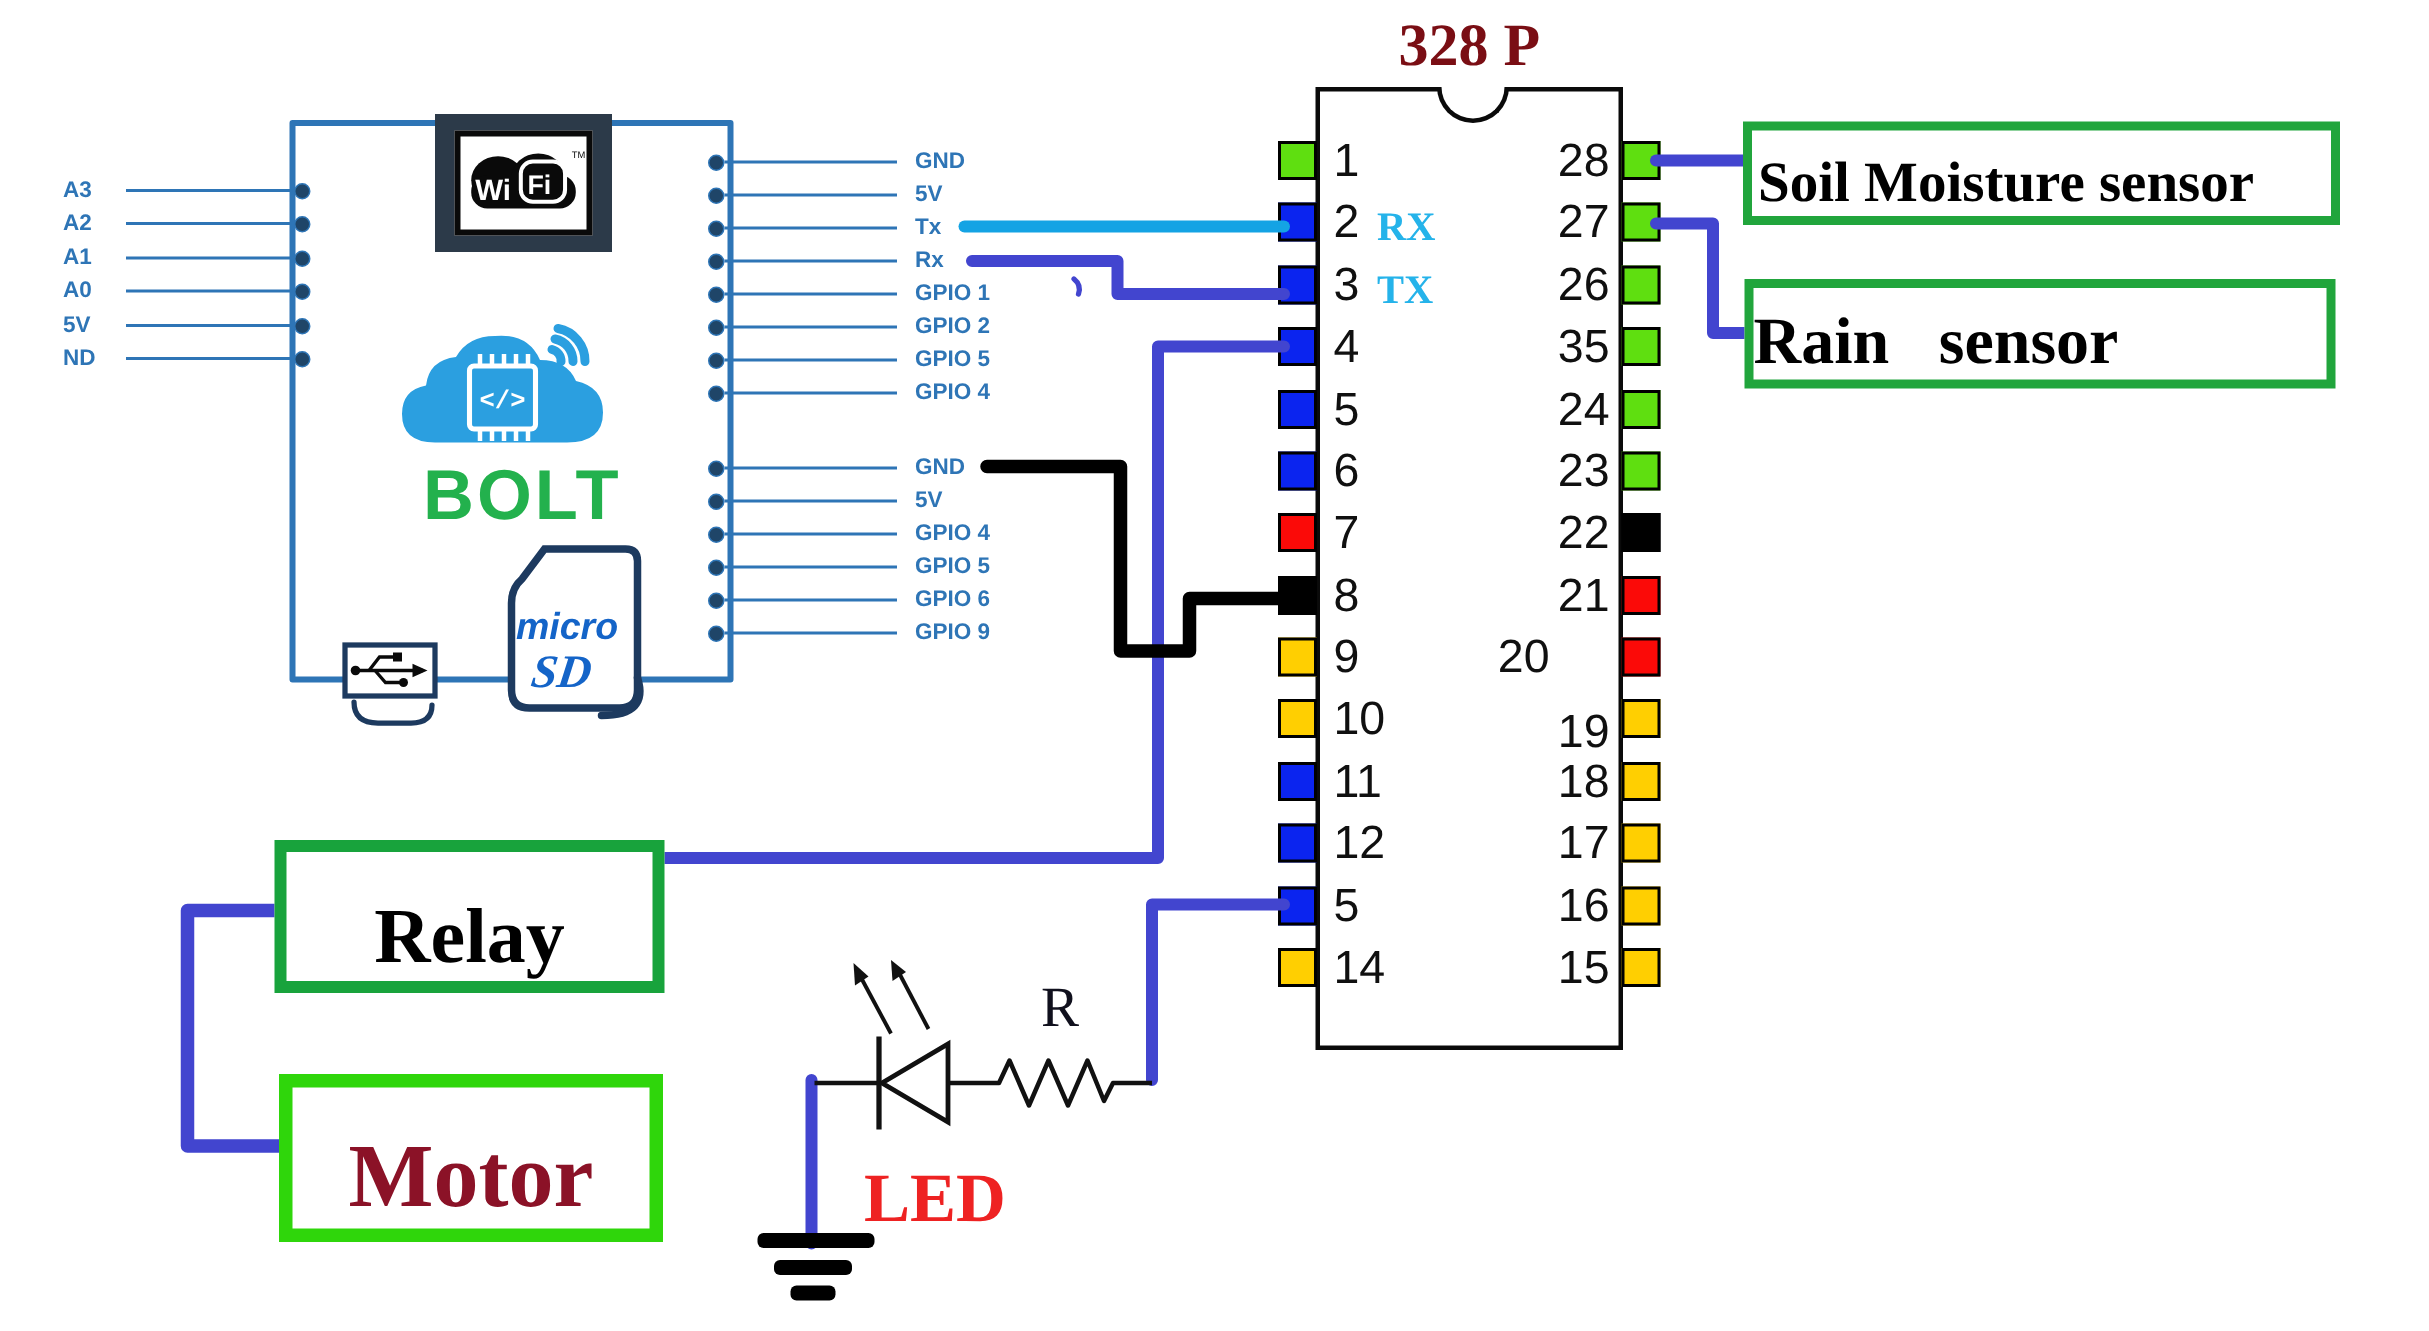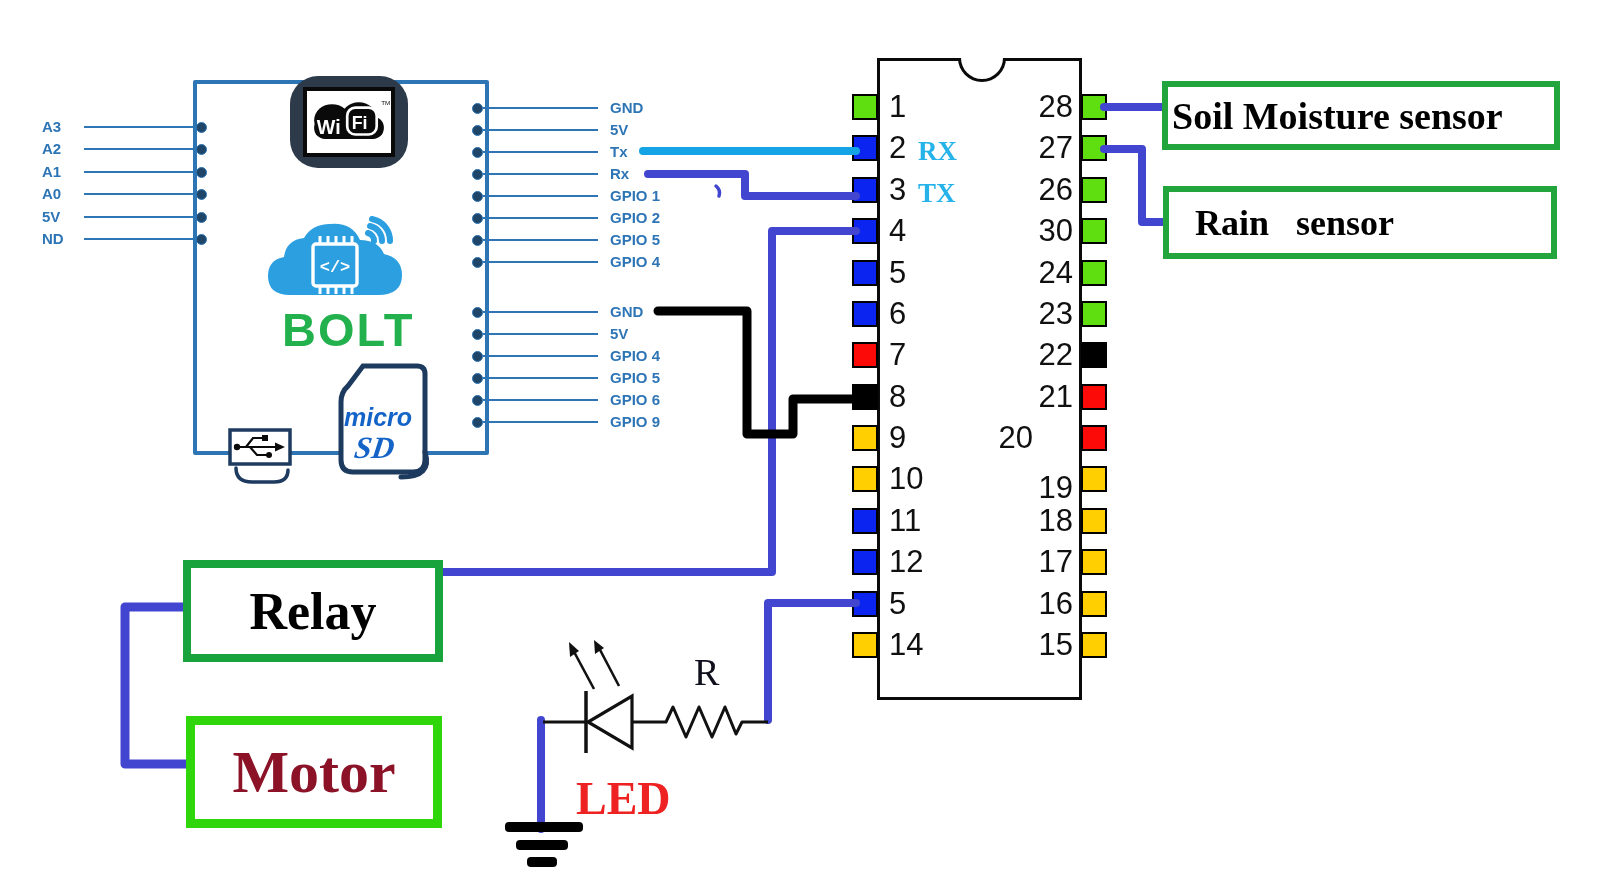--- a/index.html
+++ b/index.html
@@ -1,39 +1,39 @@
 <!DOCTYPE html>
 <html><head>
 <meta charset="utf-8">
 <style>
   html,body{margin:0;padding:0;background:#fff;}
   #canvas{position:relative;width:1619px;height:887px;background:#ffffff;overflow:hidden;
           font-family:"Liberation Sans",sans-serif;}
   .abs{position:absolute;}
   
   .bolt-box{left:193px;top:80px;width:296px;height:375px;border:4px solid #2e75b6;box-sizing:border-box;border-radius:2px;z-index:1;}
-  .wifi-frame{left:290px;top:76px;width:118px;height:92px;background:#2c3a49;padding:11px 13px;box-sizing:border-box;z-index:2;border-radius:28px;}
+  .wifi-frame{left:290px;top:76px;width:118px;height:92px;background:#2c3a49;padding:11px 13px;box-sizing:border-box;z-index:2;}
   .wifi-inner{width:100%;height:100%;background:#fff;border:4px solid #0a0a0a;box-sizing:border-box;}
   .bolt-word{left:282px;top:302px;width:150px;text-align:left;font-family:Liberation Sans, sans-serif;
              font-weight:bold;font-size:47px;letter-spacing:2px;z-index:2;}
   .pin-label{font-size:15px;font-weight:600;color:#2e75b6;height:20px;line-height:20px;z-index:2;}
   .lead-line{height:2px;background:#2e75b6;z-index:2;}
   .pin-dot{width:11px;height:11px;border-radius:50%;background:#1f4568;border:1px solid #2e75b6;box-sizing:border-box;z-index:3;}
   
   .ic-box{left:877px;top:58px;width:205px;height:642px;border:3px solid #0a0a0a;box-sizing:border-box;background:#fff;z-index:1;}
   .ic-notch{left:78px;top:-3px;width:42px;height:21px;border:3px solid #0a0a0a;border-top:none;
             border-radius:0 0 42px 42px;background:#fff;}
   .ic-title{left:877px;top:6px;width:205px;text-align:center;font-family:"Liberation Serif",serif;
             font-weight:bold;font-size:40px;z-index:2;}
   .pin-sq{width:26px;height:26px;border:2px solid #000;box-sizing:border-box;z-index:3;}
   .pin-num{font-size:31px;color:#101010;height:34px;line-height:34px;z-index:2;}
   .num-r{width:73px;text-align:right;}
   .rxtx{font-family:"Liberation Serif",serif;font-weight:bold;font-size:27px;z-index:4;}
   
-  .p-box{box-sizing:border-box;background:#fff;z-index:6;display:flex;align-items:center;}
+  .p-box{box-sizing:border-box;background:#fff;z-index:6;display:flex;align-items:flex-end;}
   .p-text{font-family:"Liberation Serif",serif;font-weight:bold;white-space:pre;}
   .overlay{left:0;top:0;width:1619px;height:887px;z-index:5;pointer-events:none;}
   .small-text{z-index:6;}
 </style>
 </head>
 <body>
 
 <div id="canvas">
 
   <div class="abs bolt-box"></div>
@@ -150,20 +150,21 @@
   <div class="abs lead-line" style="left:483px;top:377px;width:115px"></div>
   <div class="abs lead-line" style="left:483px;top:399px;width:115px"></div>
   <div class="abs lead-line" style="left:483px;top:421px;width:115px"></div>
   <div class="abs pin-label" style="left:610px;top:302px">GND</div>
   <div class="abs pin-label" style="left:610px;top:324px">5V</div>
   <div class="abs pin-label" style="left:610px;top:346px">GPIO 4</div>
   <div class="abs pin-label" style="left:610px;top:368px">GPIO 5</div>
   <div class="abs pin-label" style="left:610px;top:390px">GPIO 6</div>
   <div class="abs pin-label" style="left:610px;top:412px">GPIO 9</div>
 
+  <div class="abs ic-title" style="color: rgb(122, 14, 20);">328 P</div>
   <div class="abs ic-box">
     <div class="abs ic-notch"></div>
   </div>
 
   <div class="abs pin-sq" style="left: 852px; top: 94px; background: rgb(95, 223, 16);"></div>
   <div class="abs pin-sq" style="left: 852px; top: 135px; background: rgb(11, 36, 239);"></div>
   <div class="abs pin-sq" style="left: 852px; top: 177px; background: rgb(11, 36, 239);"></div>
   <div class="abs pin-sq" style="left: 852px; top: 218px; background: rgb(11, 36, 239);"></div>
   <div class="abs pin-sq" style="left: 852px; top: 260px; background: rgb(11, 36, 239);"></div>
   <div class="abs pin-sq" style="left: 852px; top: 301px; background: rgb(11, 36, 239);"></div>
@@ -202,21 +203,21 @@
   <div class="abs pin-num" style="left:889px;top:421px">9</div>
   <div class="abs pin-num" style="left:889px;top:462px">10</div>
   <div class="abs pin-num" style="left:889px;top:504px">11</div>
   <div class="abs pin-num" style="left:889px;top:545px">12</div>
   <div class="abs pin-num" style="left:889px;top:587px">5</div>
   <div class="abs pin-num" style="left:889px;top:628px">14</div>
 
   <div class="abs pin-num num-r" style="left:1000px;top:90px">28</div>
   <div class="abs pin-num num-r" style="left:1000px;top:131px">27</div>
   <div class="abs pin-num num-r" style="left:1000px;top:173px">26</div>
-  <div class="abs pin-num num-r" style="left:1000px;top:214px">30</div>
+  <div class="abs pin-num num-r" style="left:1000px;top:214px">35</div>
   <div class="abs pin-num num-r" style="left:1000px;top:256px">24</div>
   <div class="abs pin-num num-r" style="left:1000px;top:297px">23</div>
   <div class="abs pin-num num-r" style="left:1000px;top:338px">22</div>
   <div class="abs pin-num num-r" style="left:1000px;top:380px">21</div>
   <div class="abs pin-num num-r" style="left:960px;top:421px">20</div>
   <div class="abs pin-num num-r" style="left:1000px;top:471px">19</div>
   <div class="abs pin-num num-r" style="left:1000px;top:504px">18</div>
   <div class="abs pin-num num-r" style="left:1000px;top:545px">17</div>
   <div class="abs pin-num num-r" style="left:1000px;top:587px">16</div>
   <div class="abs pin-num num-r" style="left:1000px;top:628px">15</div>
@@ -258,21 +259,21 @@
       <rect x="516" y="840" width="52" height="10" rx="4"></rect>
       <rect x="527" y="857" width="30" height="10" rx="4"></rect>
     </g>
   </svg>
 
   <div class="abs p-box" style="left:1162px;top:81px;width:398px;height:69px;border:6px solid #21a53c">
     <span class="p-text" style="font-size:38px;padding-left:4px">Soil Moisture sensor</span>
   </div>
 
   <div class="abs p-box" style="left:1163px;top:186px;width:394px;height:73px;border:6px solid #21a53c">
-    <span class="p-text" style="font-size:36px;padding-left:26px">Rain   sensor</span>
+    <span class="p-text" style="font-size:44px;">Rain   sensor</span>
   </div>
 
   <div class="abs p-box" style="left:186px;top:716px;width:256px;height:112px;border:9px solid #2fd60b;justify-content:center">
     <span class="p-text" style="font-size: 60px; color: rgb(139, 18, 39);">Motor</span>
   </div>
 
   <div class="abs p-box" style="left:183px;top:560px;width:260px;height:102px;border:8px solid #18a33c;justify-content:center">
     <span class="p-text" style="font-size:52px">Relay</span>
   </div>
 

